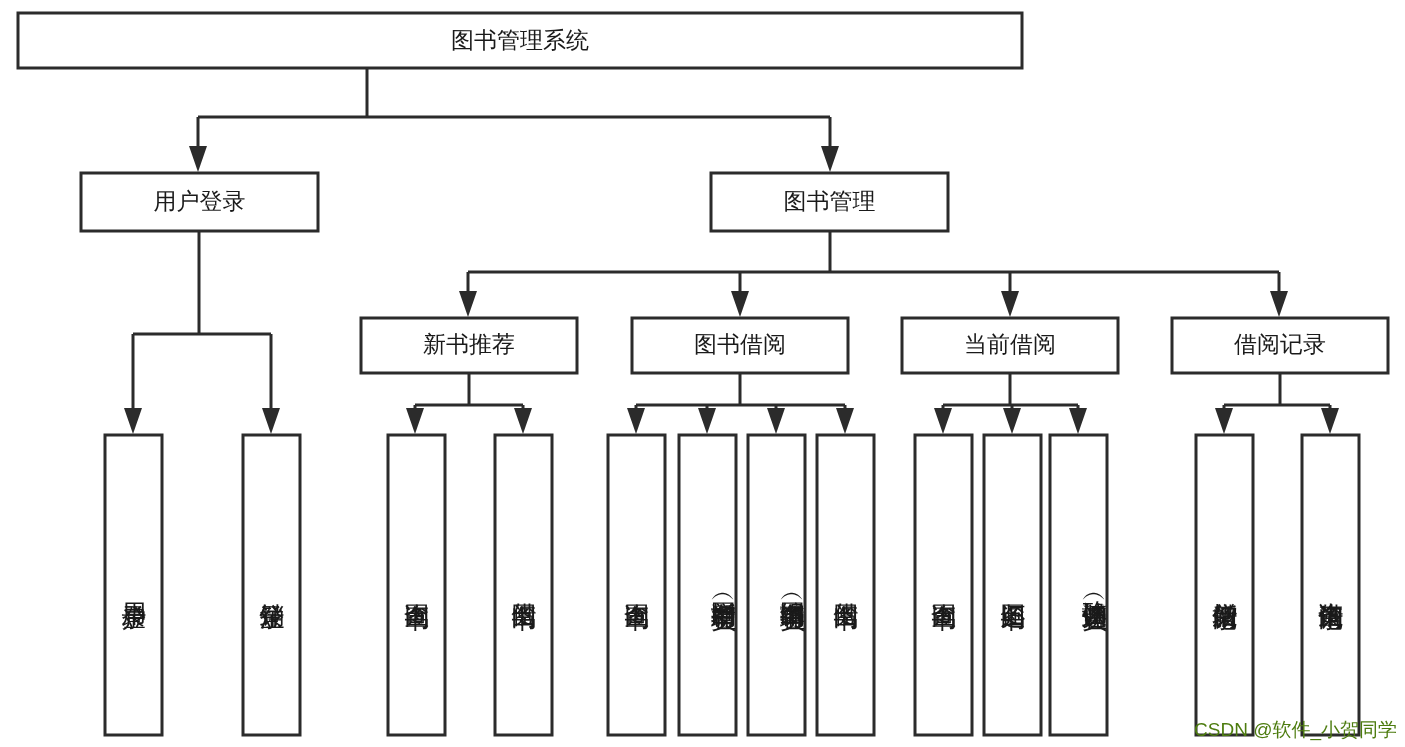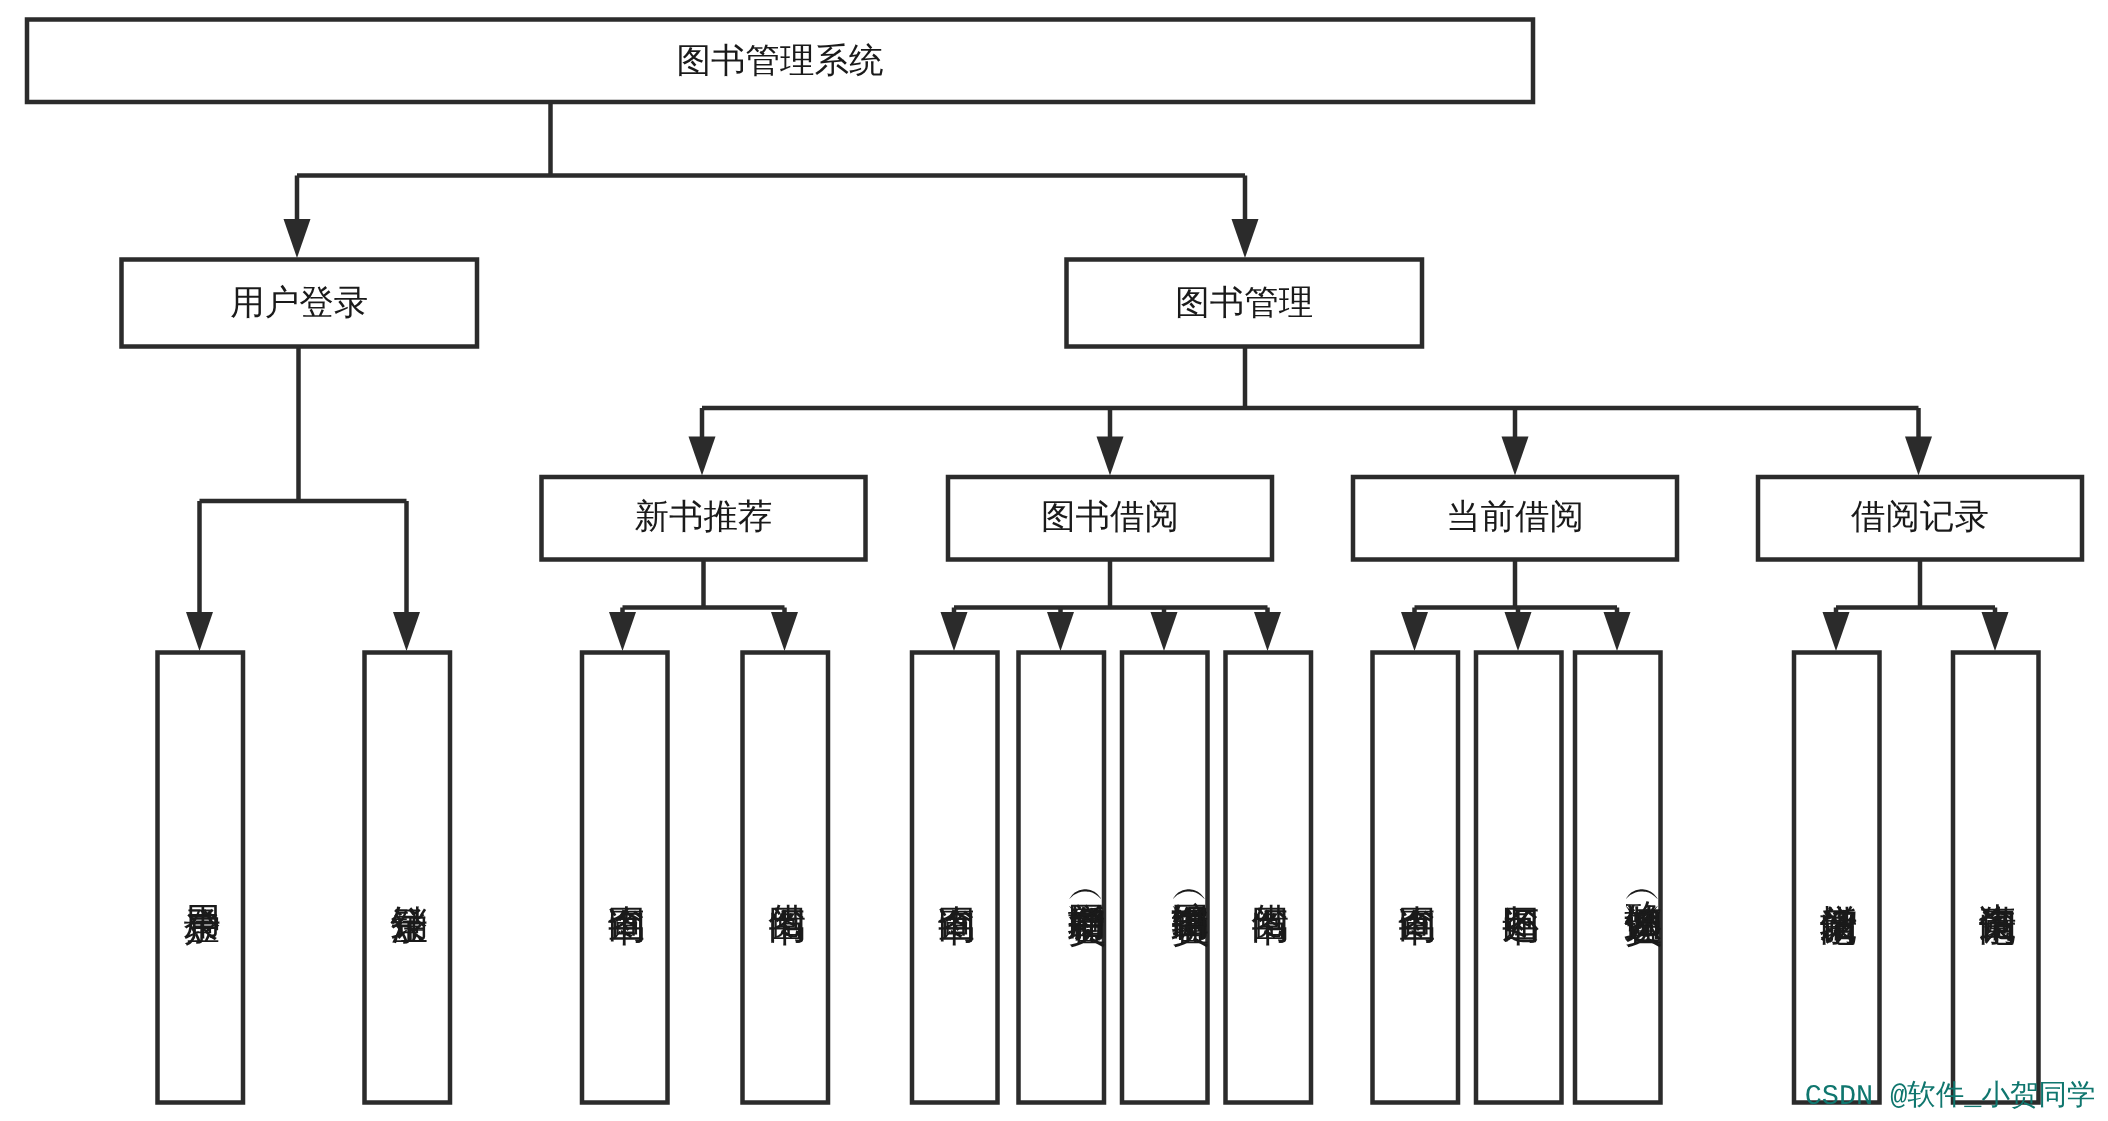--- a/index.html
+++ b/index.html
@@ -56,23 +56,23 @@
     line-height: 1.03;
     color: #1a1a1a;
     letter-spacing: 1px;
     white-space: nowrap;
     pointer-events: none;
   }
   .watermark {
     position: absolute;
     right: 8px;
     bottom: 4px;
-    font-family: Liberation Mono, monospace;
+    font-family: Liberation Sans, sans-serif;
     font-size: 19px;
-    color: #0f766e;
+    color: #4d7c0f;
     white-space: nowrap;
   }
 </style>
 </head>
 <body>
 
 <div id="stage">
 
   <svg class="diagram" viewBox="0 0 1405 747">
 

